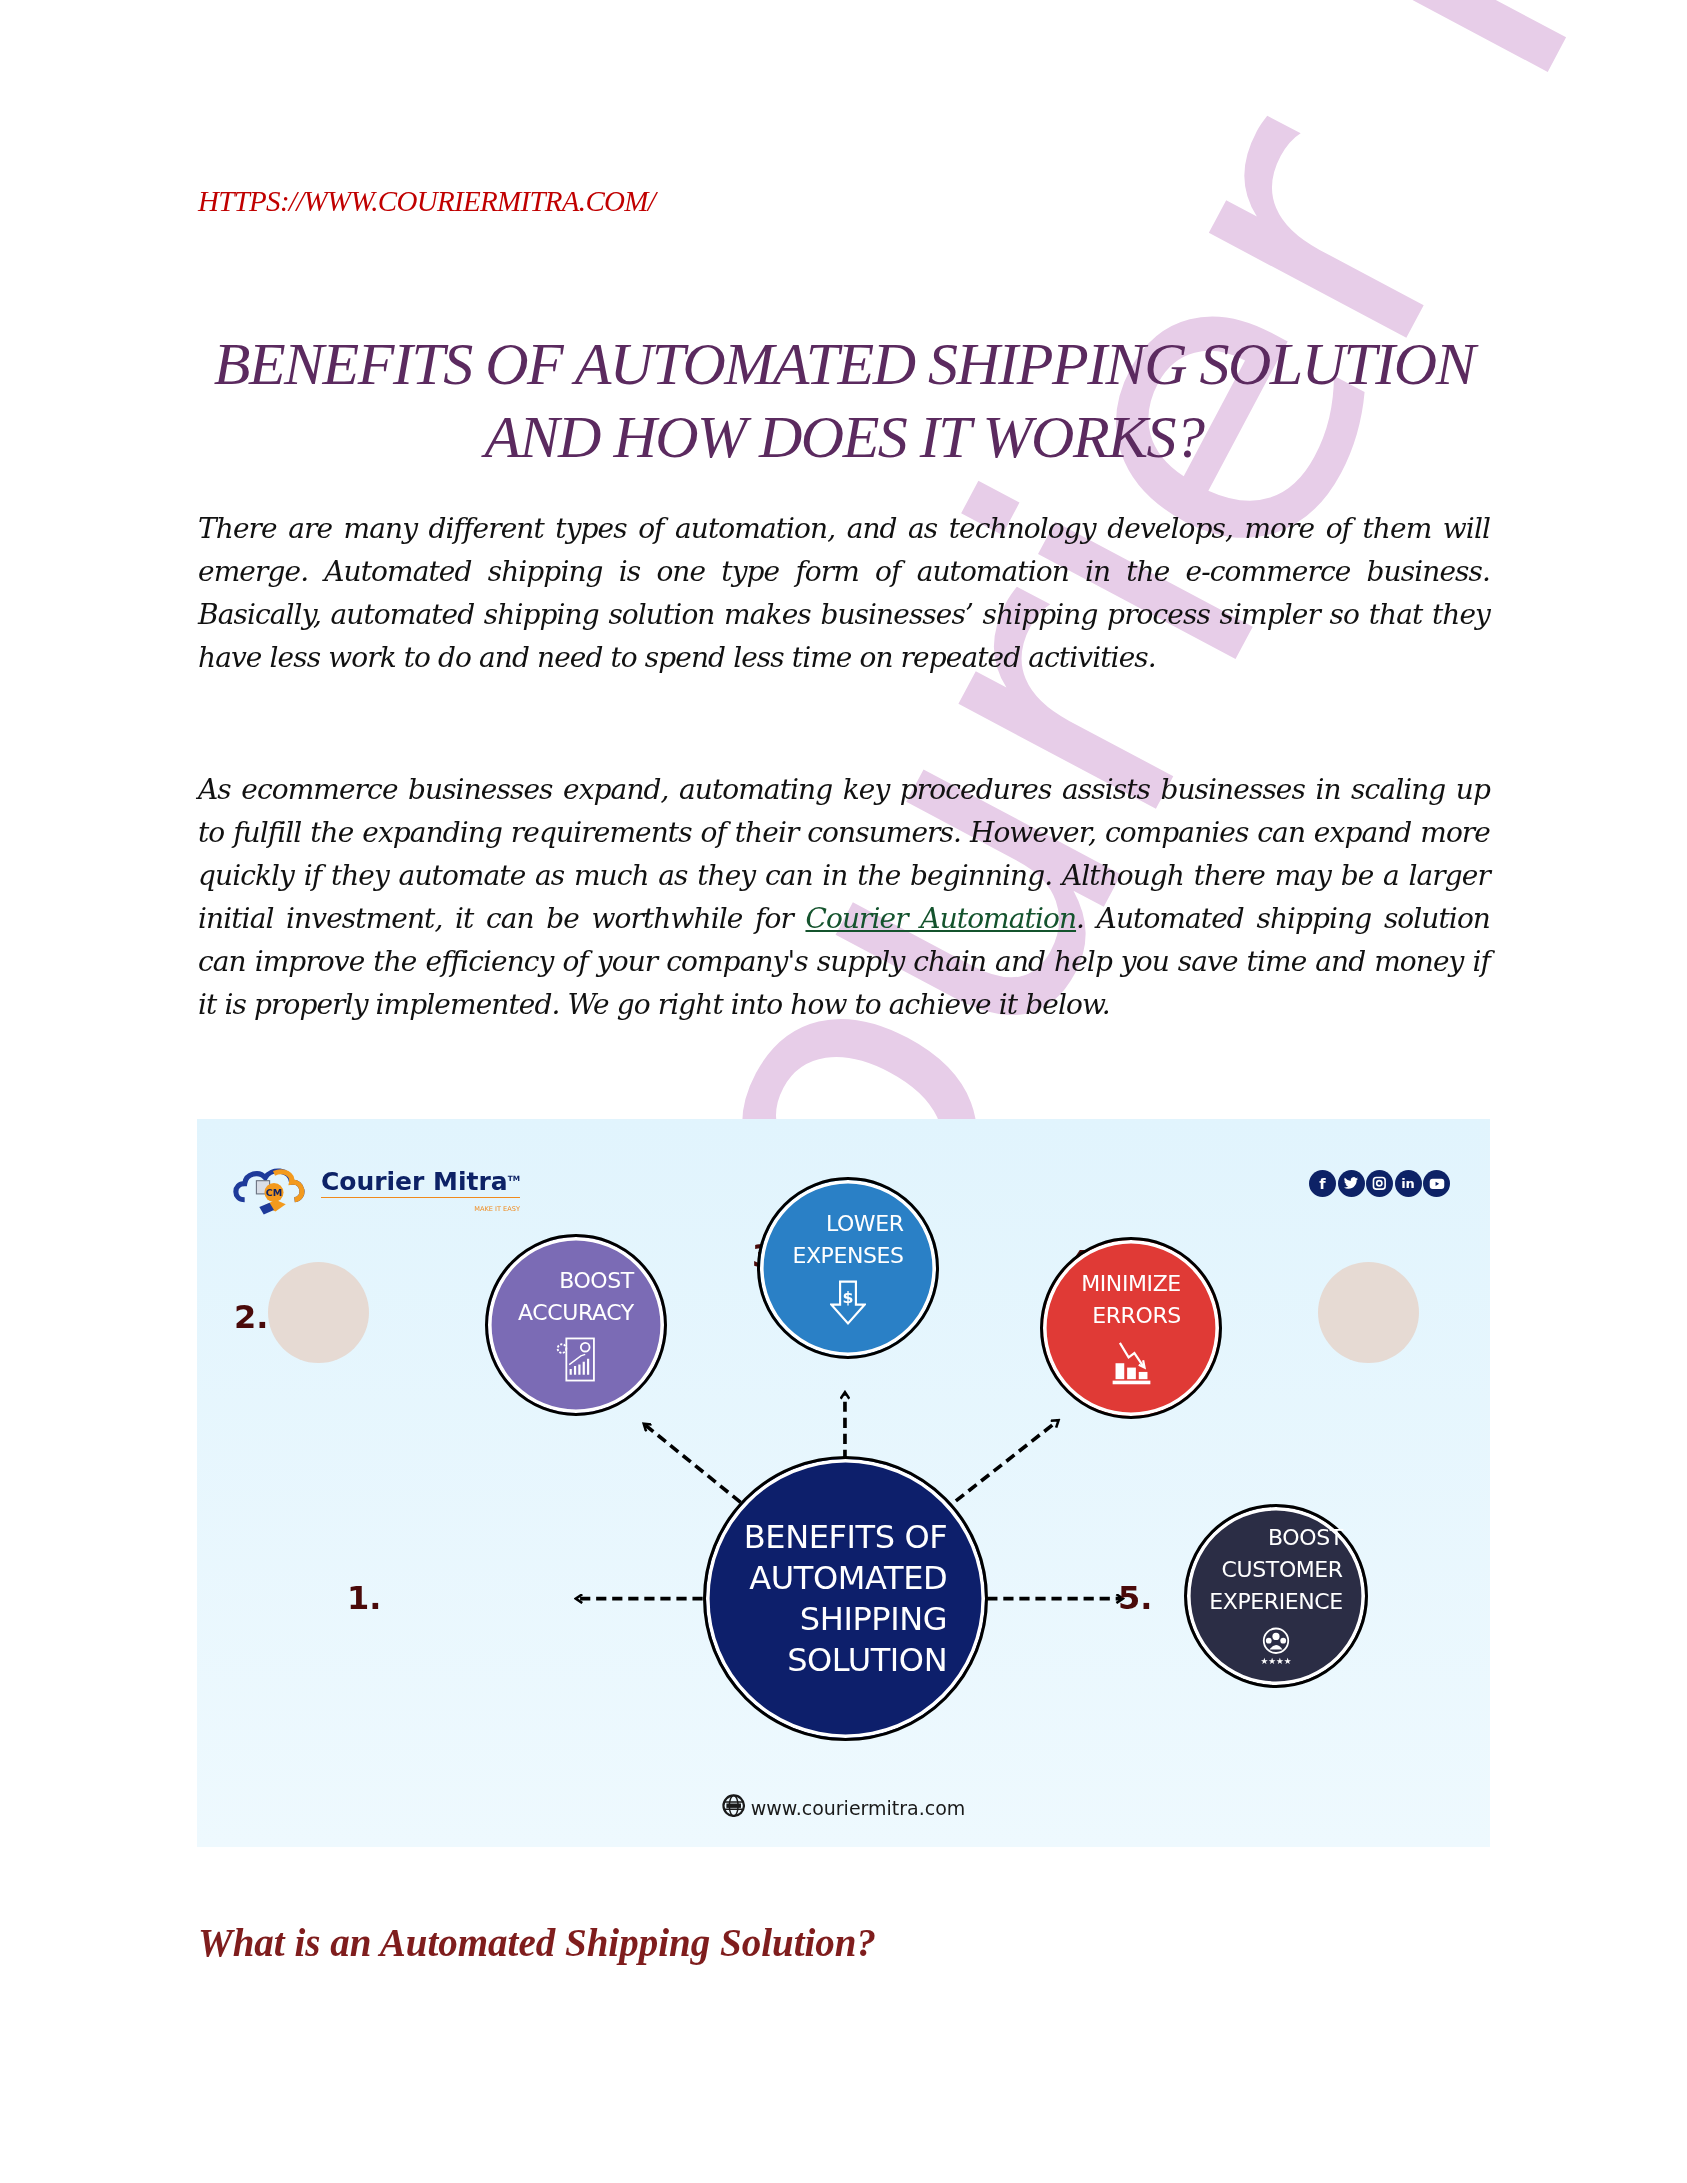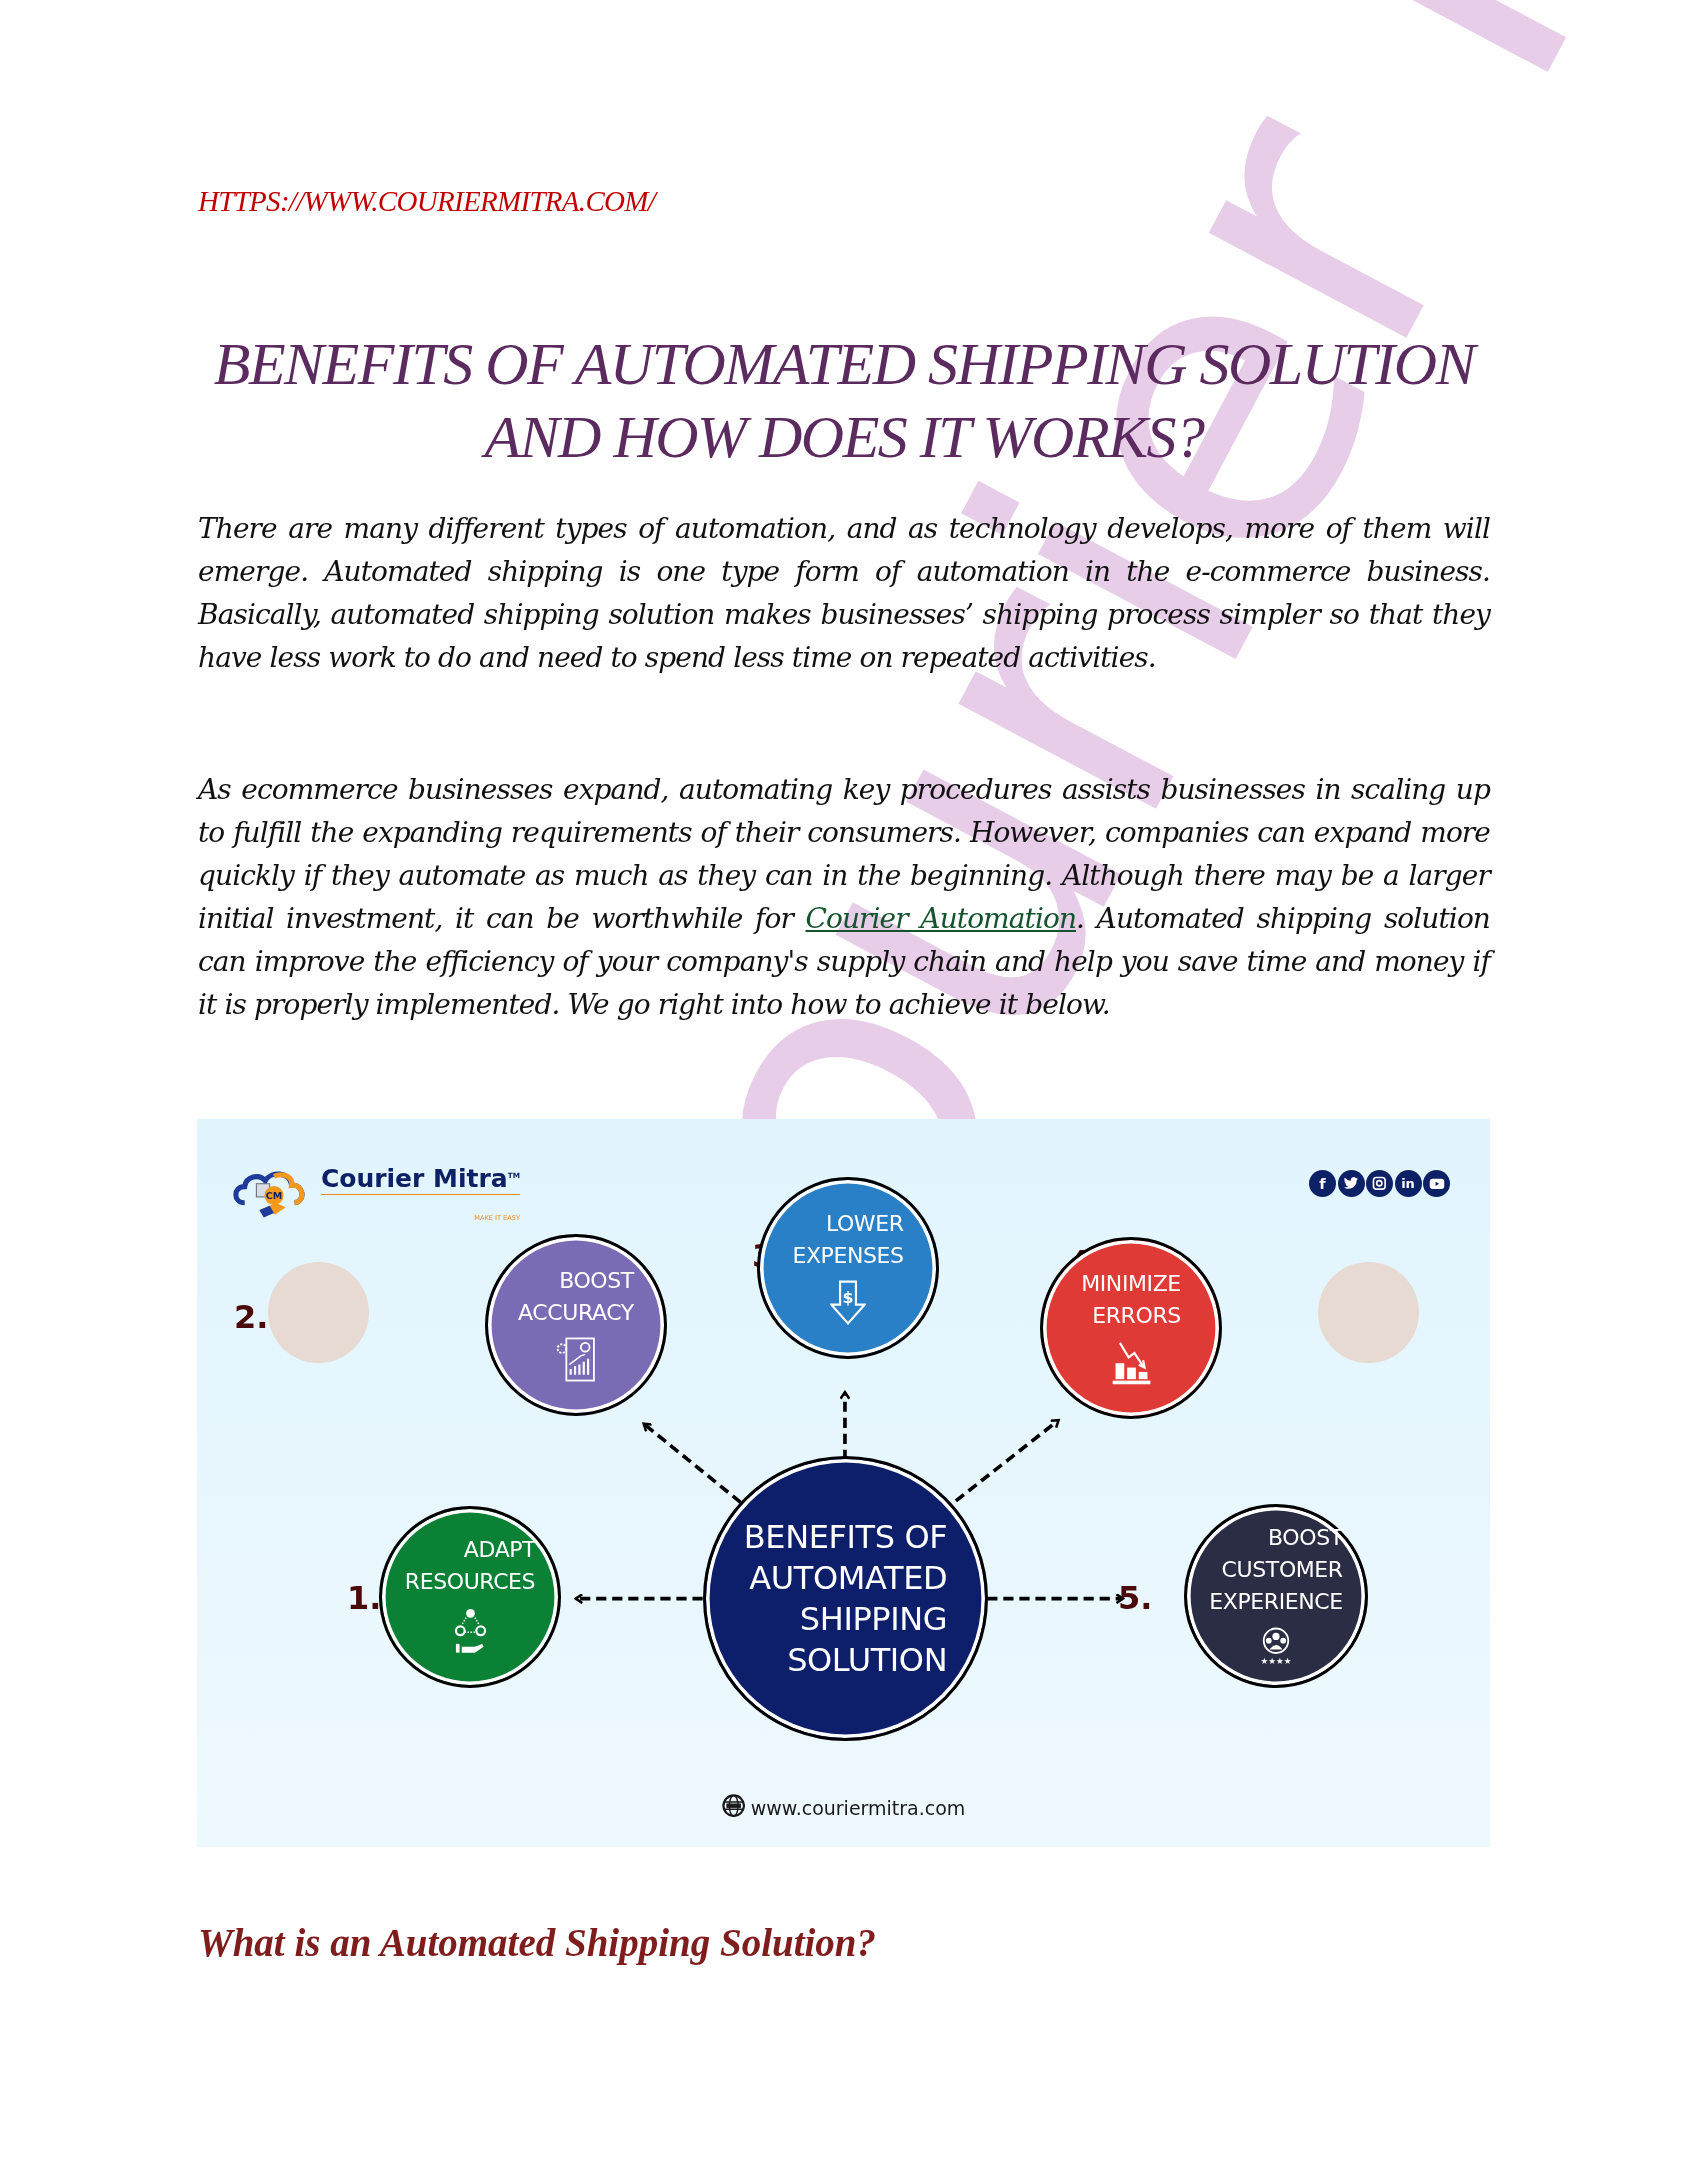--- a/index.html
+++ b/index.html
@@ -49,21 +49,21 @@
   .logo { position: absolute; left: 33px; top: 44px; display: flex; align-items: center; }
   .logo-mark {
     width: 88px; height: 53px; position: relative;
   }
   .logo-text { margin-left: 2.9px; }
   .logo-name {
     font-family: "DejaVu Sans", sans-serif; font-weight: bold; font-size: 25px; color: #0d2266; line-height: 26px;
   }
   .logo-name sup { font-size: 7.3px; }
   .logo-tag {
-    font-family: "DejaVu Sans", sans-serif; font-size: 6.6px; color: #f08a1c; text-align: right; border-top: 0.7px solid #f08a1c; margin-top: 1.5px; padding-top: 19px;
+    font-family: "DejaVu Sans", sans-serif; font-size: 6.6px; color: #f08a1c; text-align: right; border-top: 0.7px solid #f08a1c; margin-top: 1.5px; padding-top: 7px;
   }
   .socials { position: absolute; right: 40px; top: 51px; display: flex; gap: 1.5px; }
   .social {
     width: 27px; height: 27px; border-radius: 50%; background: #0d2266; color: #fff;
     display: flex; align-items: center; justify-content: center;
     font-family: "DejaVu Sans", sans-serif; font-weight: bold; font-size: 14.6px;
   }
   .node {
     position: absolute; border-radius: 50%; box-sizing: border-box;
     border: 3.6px solid #000; box-shadow: inset 0 0 0 3.6px #fff;
@@ -161,34 +161,20 @@
     </svg>
 
     <div class="node center-node" style="left:506px; top:337px; width:285px; height:285px; background:#0d1f6b;">
       <div class="label">BENEFITS OF
 AUTOMATED
 SHIPPING
 SOLUTION</div>
     </div>
 
     <div class="num" style="left:150px; top:460px;">1.</div>
-    <div class="node" style="left:182px; top:387px; width:182px; height:182px; background:#0b8135;">
-      <div class="label">ADAPT
-RESOURCES</div>
-      <div class="icon">
-        <svg width="35" height="51" viewBox="0 0 48 70">
-            <circle cx="24" cy="10" r="6" fill="#fff"></circle>
-            <circle cx="10" cy="34" r="6" fill="none" stroke="#fff" stroke-width="3"></circle>
-            <circle cx="38" cy="34" r="6" fill="none" stroke="#fff" stroke-width="3"></circle>
-            <path d="M18 16 L12 26 M30 16 L36 26 M16 36 L32 36" stroke="#fff" stroke-width="2" stroke-dasharray="2 2"></path>
-            <rect x="4" y="52" width="5" height="12" fill="#fff"></rect>
-            <path d="M12 56 L30 56 L40 52 L42 56 L30 64 L12 64 Z" fill="#fff"></path>
-          </svg>
-      </div>
-    </div>
 
     <div class="num" style="left:36px; top:168px;"></div>
     <div class="num" style="left:37px; top:179px;">2.</div>
     <div class="node" style="left:288px; top:115px; width:182px; height:182px; background:#7b6bb5;">
       <div class="label">BOOST
 ACCURACY</div>
       <div class="icon">
         <svg width="41" height="45" viewBox="0 0 56 62">
             <rect x="14" y="2" width="38" height="58" fill="none" stroke="#fff" stroke-width="2.5"></rect>
             <circle cx="8" cy="16" r="6" fill="none" stroke="#fff" stroke-width="2.5" stroke-dasharray="3 2"></circle>

